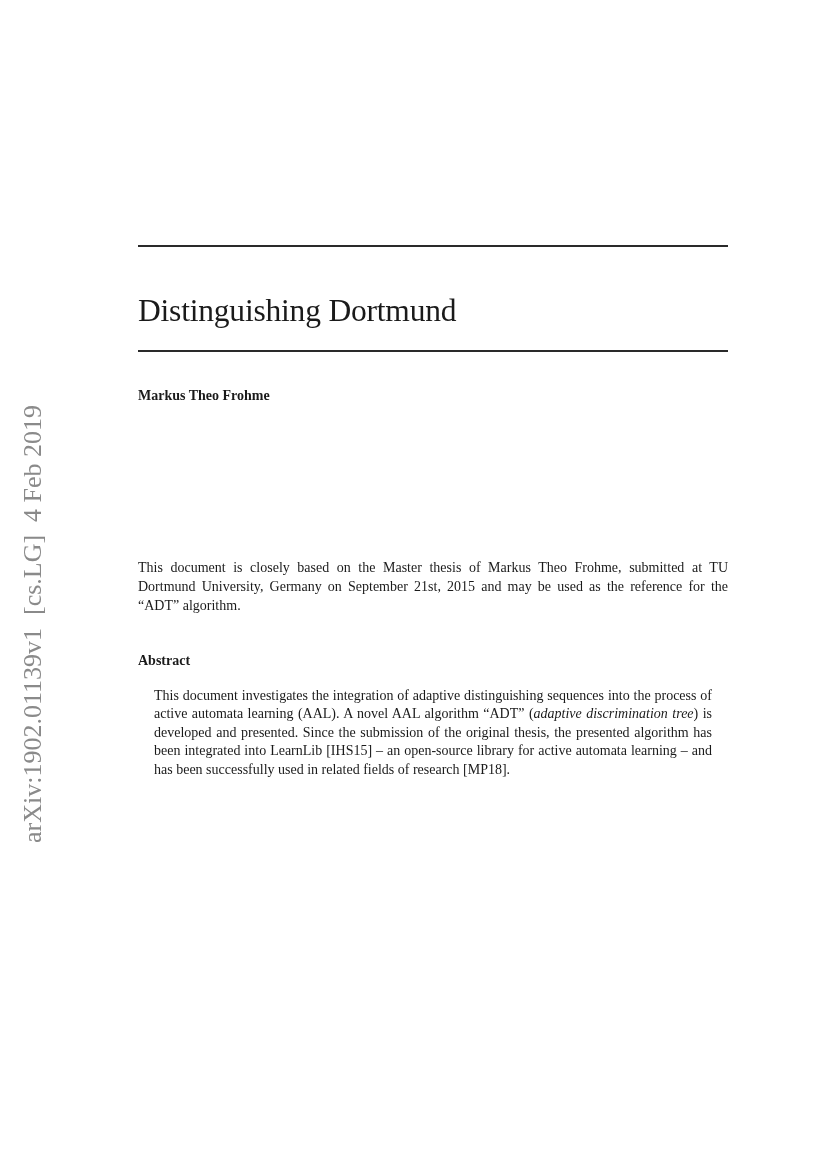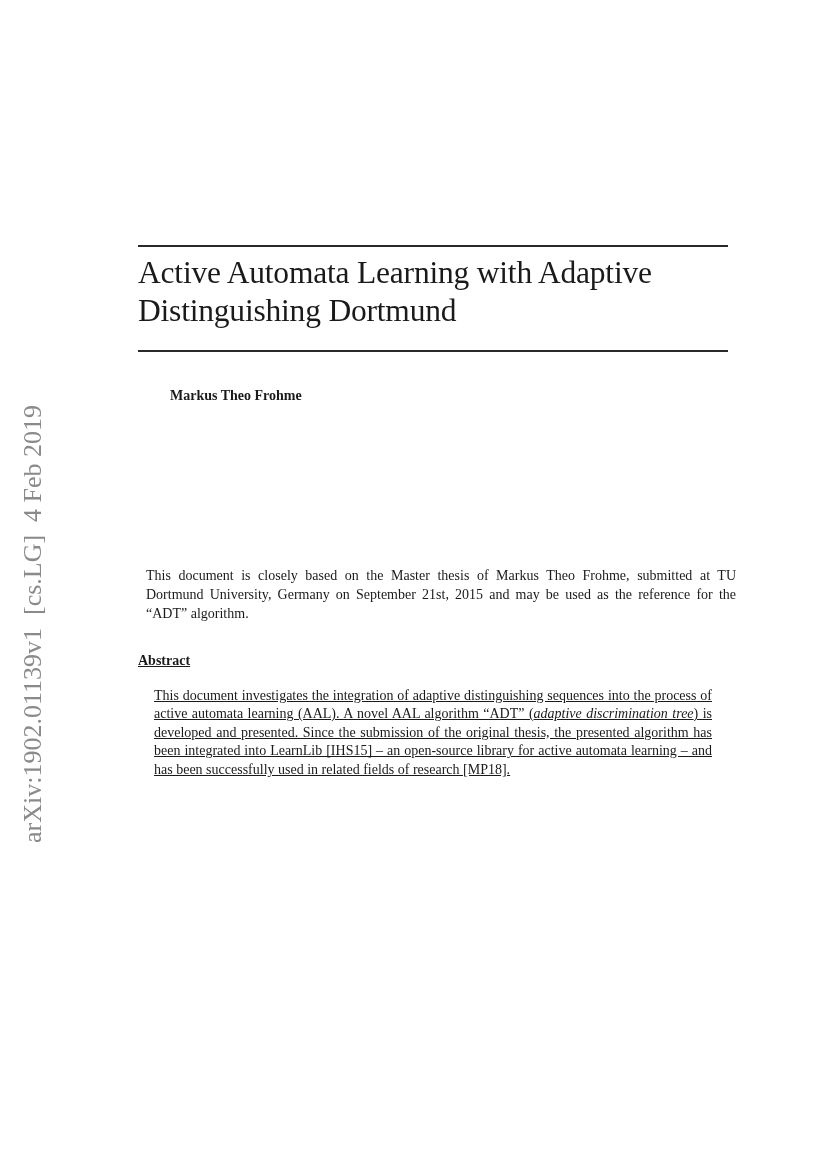--- a/index.html
+++ b/index.html
@@ -3,38 +3,38 @@
 <meta charset="utf-8">
 <style>
   html, body { margin: 0; padding: 0; background: #ffffff; }
   body { width: 827px; height: 1169px; position: relative; overflow: hidden;
          font-family: "Liberation Serif", "DejaVu Serif", serif; color: #1a1a1a; }
   .rule { position: absolute; left: 138px; width: 590px; height: 2px; background: #2a2a2a; }
   .rule.top { top: 245px; }
   .rule.bottom { top: 350px; }
   .title { position: absolute; left: 138px; top: 254px; width: 620px;
            font-size: 31.5px; line-height: 38px; font-weight: normal; margin: 0; letter-spacing: -0.2px; }
-  .author { position: absolute; left: 138px; top: 388px; font-size: 14px; font-weight: bold; margin-left: 32px; }
+  .author { position: absolute; left: 138px; top: 388px; font-size: 14px; font-weight: bold; }
   .note { position: absolute; left: 138px; top: 558px; width: 590px;
-          font-size: 14px; line-height: 19px; text-align: justify; margin: 8px; }
-  .abstract { position: absolute; left: 138px; top: 652px; width: 590px; font-size: 14px; line-height: 18.6px; text-decoration: underline; }
+          font-size: 14px; line-height: 19px; text-align: justify; margin: 0; }
+  .abstract { position: absolute; left: 138px; top: 652px; width: 590px; font-size: 14px; line-height: 18.6px; }
   .abstract-heading { font-weight: bold; display: block; }
   .abstract-body { text-align: justify; margin: 16px; }
   .abstract-body em { font-style: italic; }
   .arxiv { position: absolute; left: 18px; top: 843px; transform-origin: 0 0; transform: rotate(-90deg);
            font-size: 26px; color: #8a8a8a; white-space: pre; font-family: "Liberation Serif", "DejaVu Serif", serif; }
 </style>
 </head>
 <body>
 
 <div class="arxiv"><span>arXiv:1902.01139v1</span>  <span>[cs.LG]</span>  <span>4 Feb 2019</span></div>
 
 <div class="rule top"></div>
 <h1 class="title">
-  <span>Active Automata Learning with Adaptive</span><br>
+  <br>
   <span>Distinguishing Dortmund</span>
 </h1>
 <div class="rule bottom"></div>
 
 <div class="author">Markus Theo Frohme</div>
 
 <p class="note">This document is closely based on the Master thesis of Markus Theo Frohme, submitted at TU Dortmund University, Germany on September 21st, 2015 and may be used as the reference for the “ADT” algorithm.</p>
 
 <div class="abstract">
   <span class="abstract-heading">Abstract</span>

